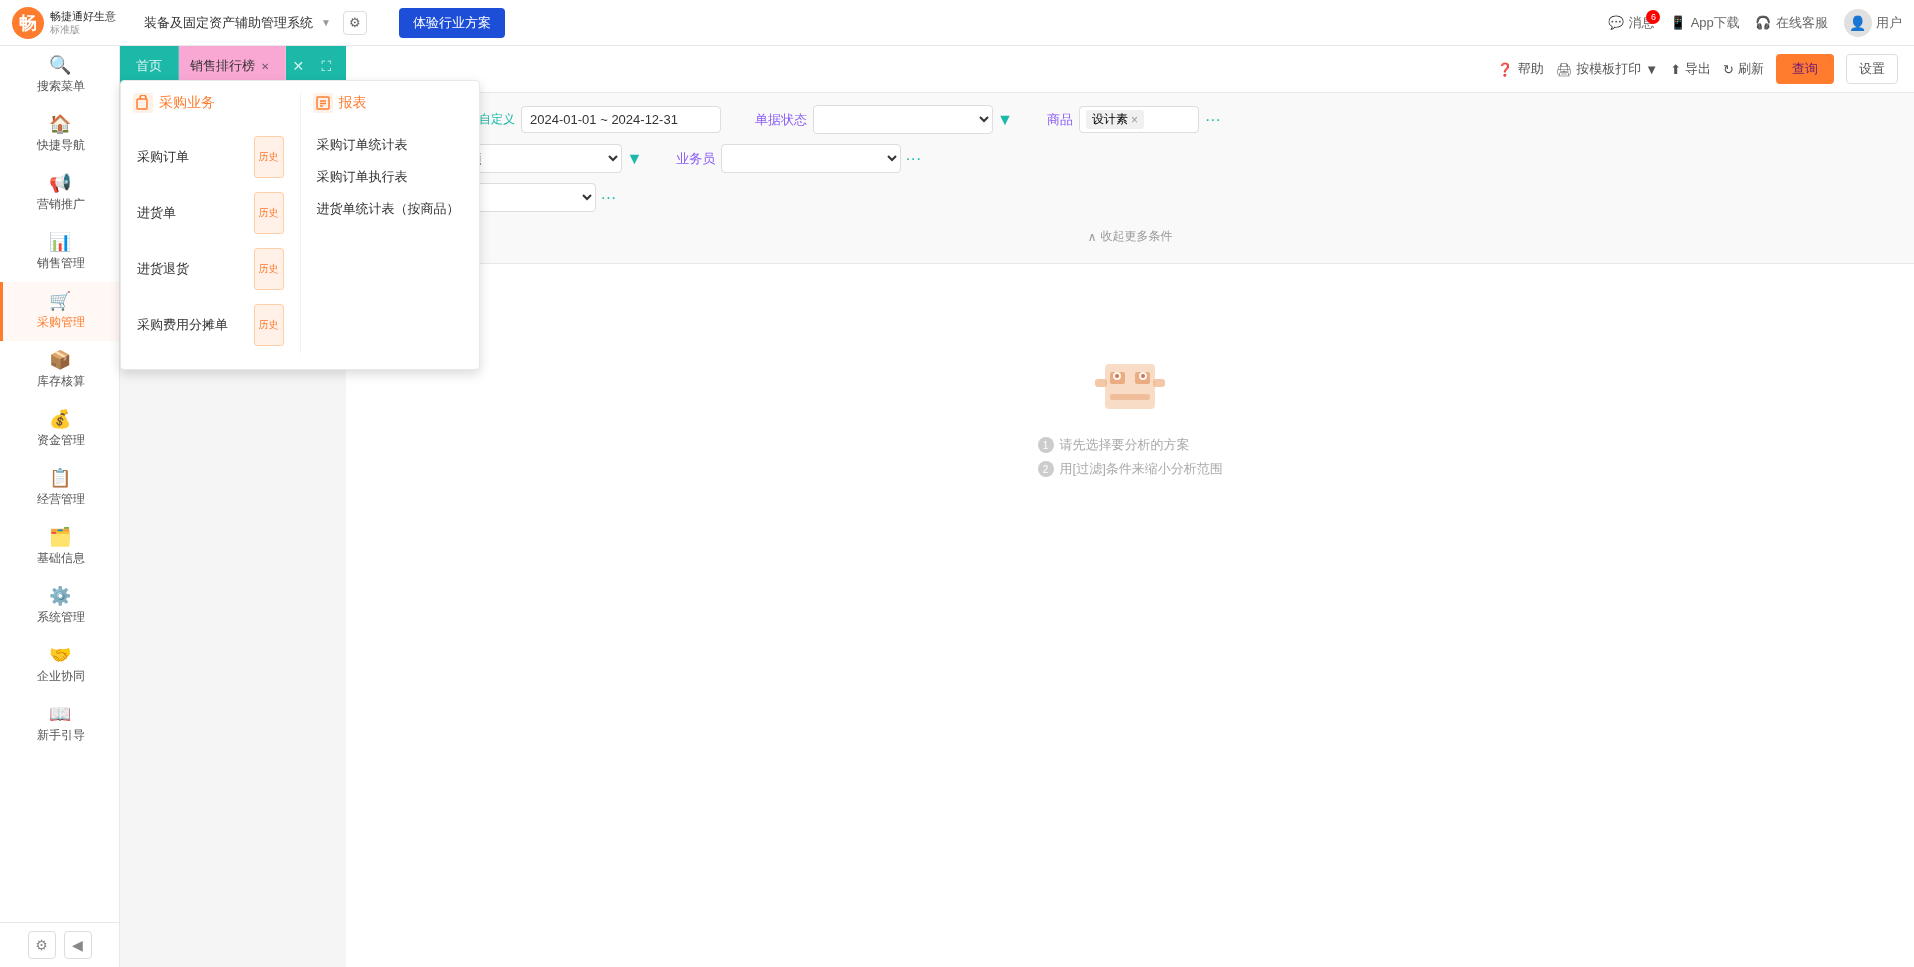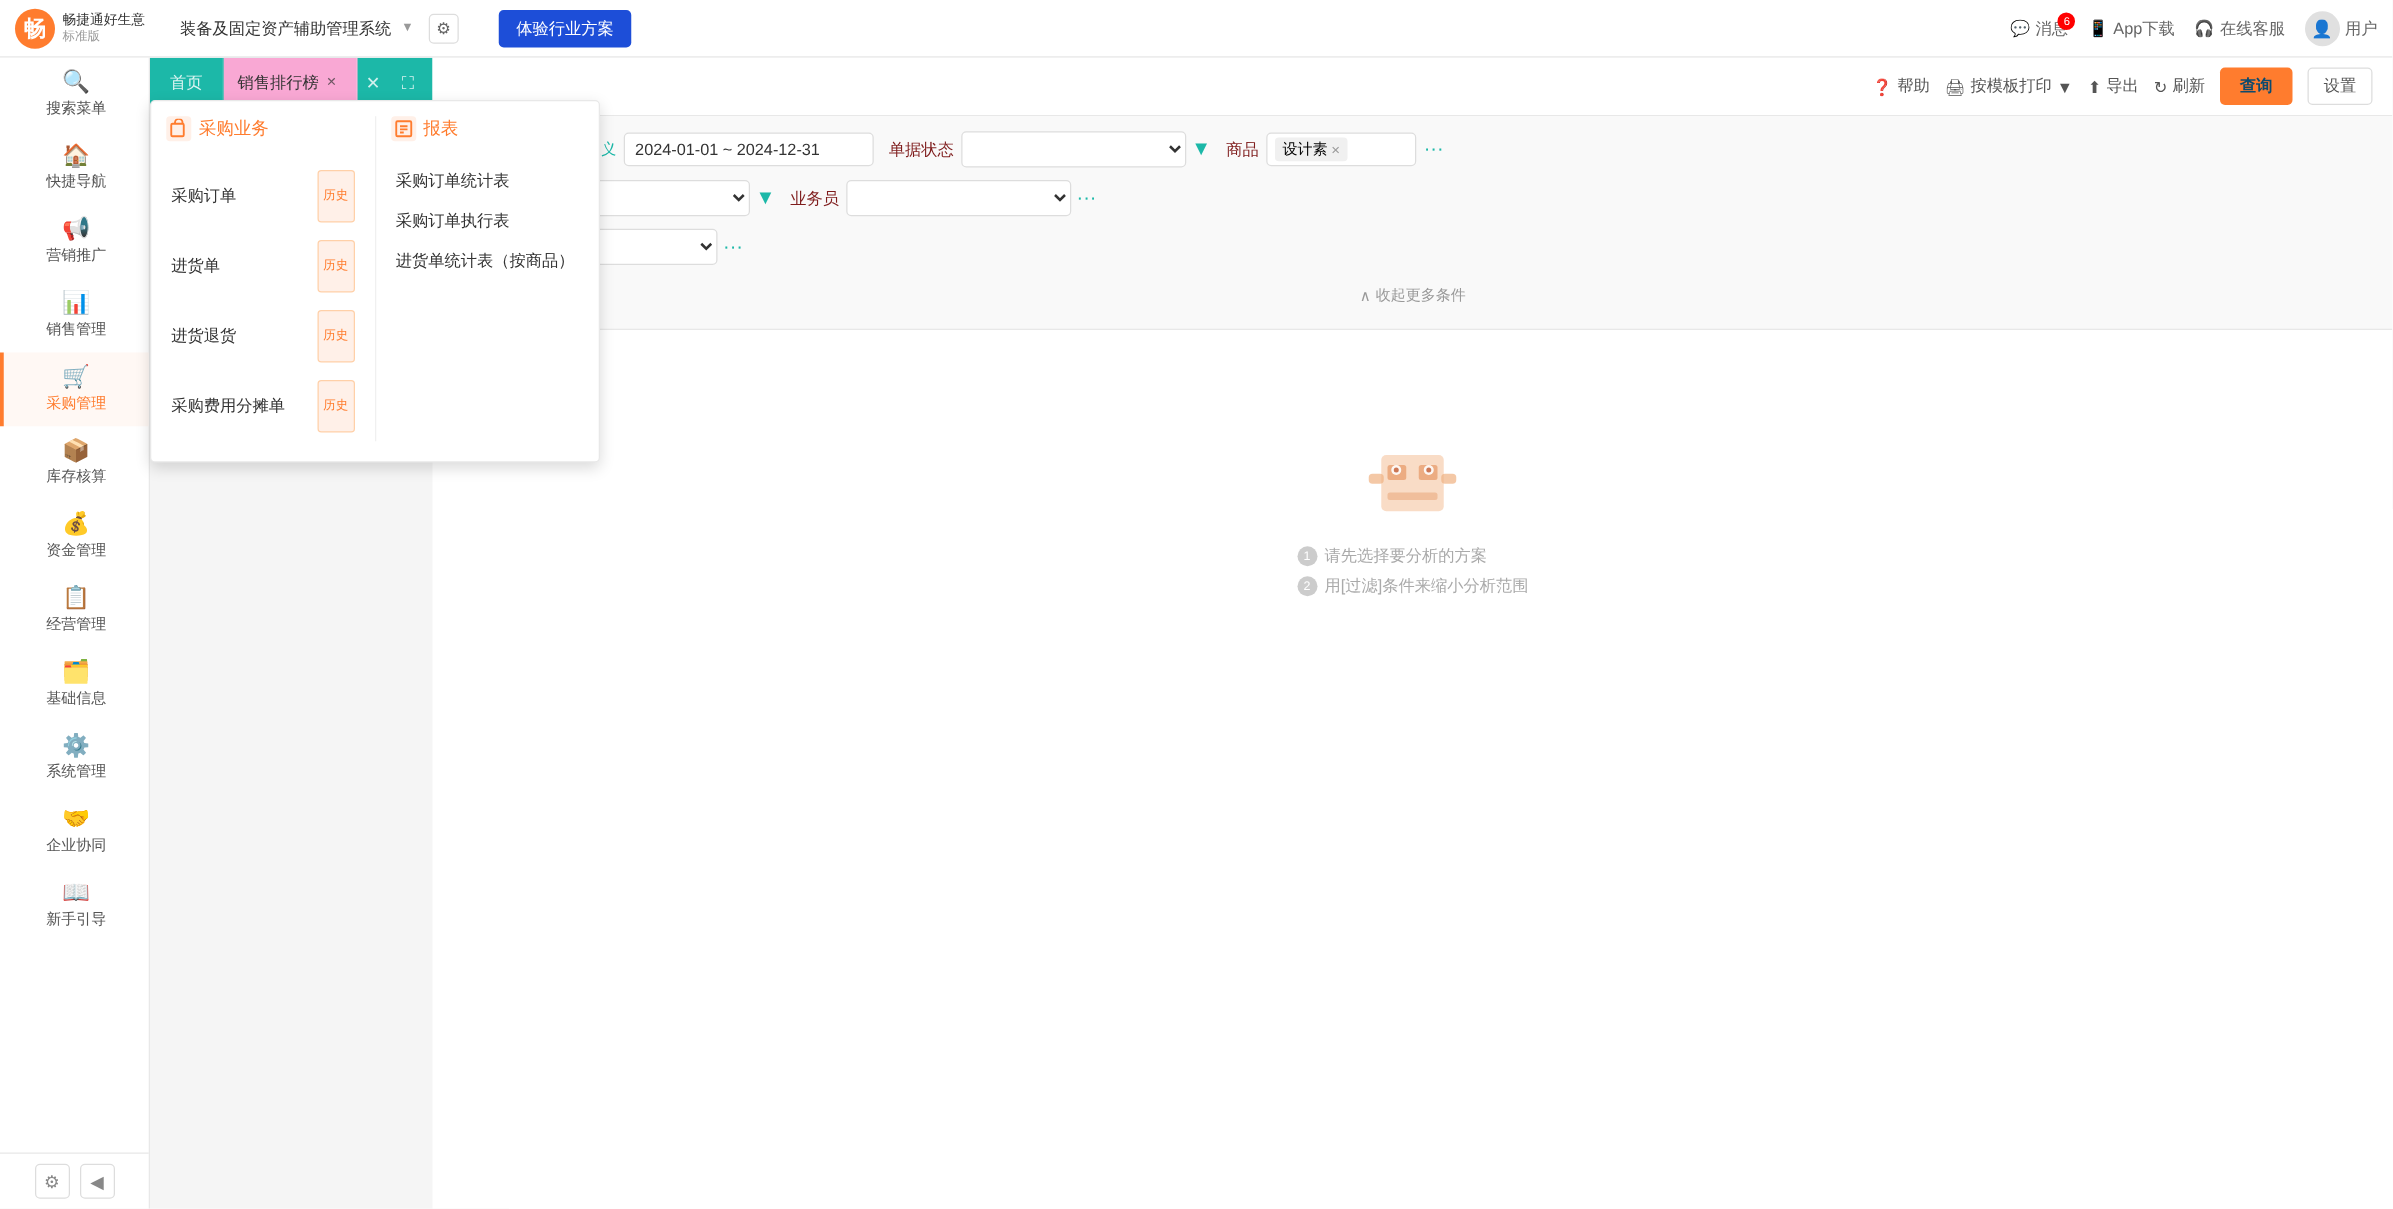--- a/index.html
+++ b/index.html
@@ -254,27 +254,26 @@
     .toolbar-btn {
       display: flex;
       align-items: center;
       gap: 4px;
       color: #555;
       font-size: 13px;
       cursor: pointer;
     }
     .toolbar-btn-orange {
       background: #ff7c2e;
-      color: #0c4a6e;
+      color: #701a75;
       border: none;
       padding: 6px 16px;
       border-radius: 4px;
       font-size: 13px;
       cursor: pointer;
-      font-weight: bold;
     }
     .toolbar-btn-white {
       background: #fff;
       color: #555;
       border: 1px solid #ddd;
       padding: 5px 12px;
       border-radius: 4px;
       font-size: 13px;
       cursor: pointer;
     }
@@ -292,22 +291,23 @@
       margin-bottom: 10px;
     }
     .filter-row:last-child { margin-bottom: 0; }
     .filter-item {
       display: flex;
       align-items: center;
       gap: 6px;
     }
     .filter-label {
       font-size: 13px;
-      color: #7f1d1d;
+      color: #8b5cf6;
       white-space: nowrap;
+      margin-left: 22px;
     }
     .filter-input {
       border: 1px solid #ddd;
       border-radius: 4px;
       padding: 5px 8px;
       font-size: 13px;
       color: #333;
       background: #fff;
     }
     .filter-select {

